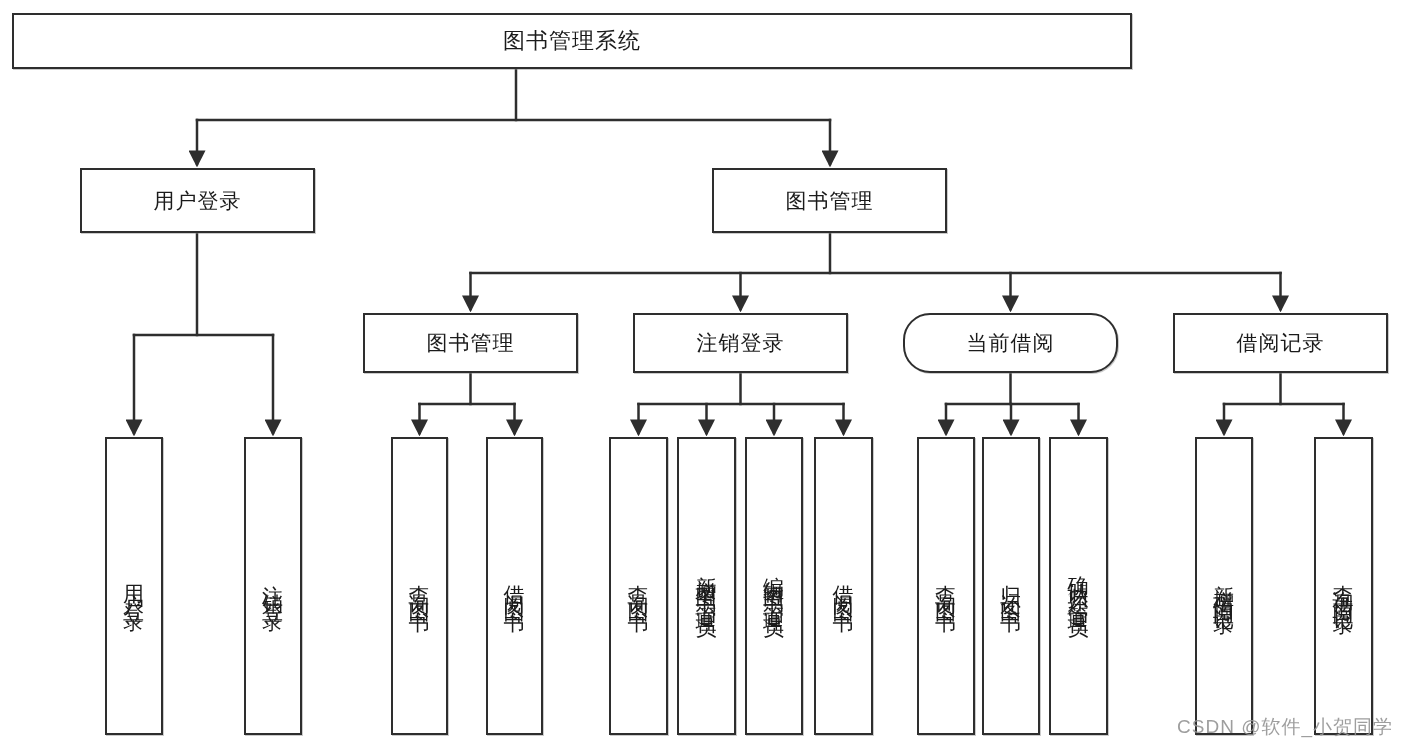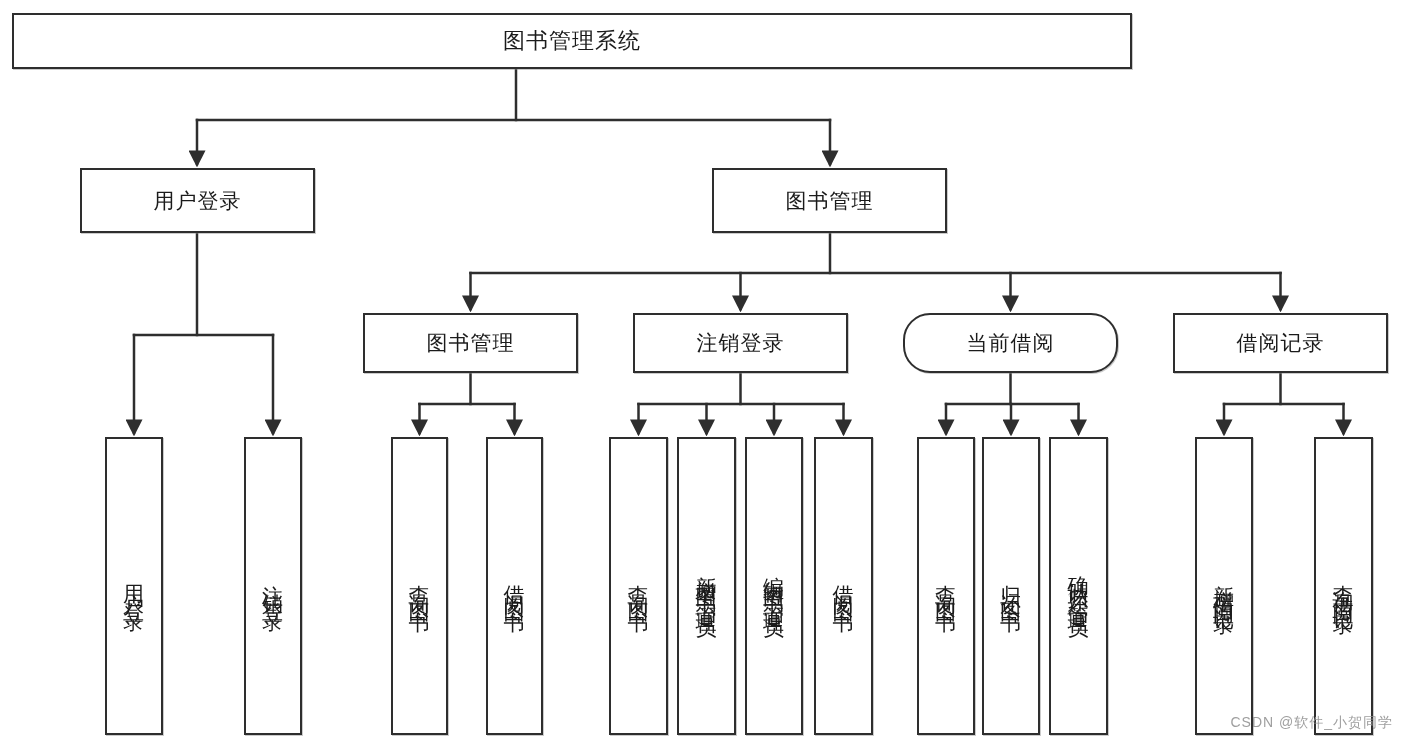--- a/index.html
+++ b/index.html
@@ -30,21 +30,21 @@
   .leaf .vtext{
     writing-mode:vertical-rl;
     letter-spacing:9px;
     line-height:1;
     max-height:284px;
   }
   .leaf .vtext.tight{letter-spacing:6px;}
   #watermark{
     position:absolute;
     right:12px;top:714px;
-    font-size:14px;
+    font-size:19px;
     color:rgba(148,148,148,0.9);
     letter-spacing:1px;
     white-space:nowrap;
   }
 </style>
 </head>
 <body>
 
 <div id="canvas">
 

